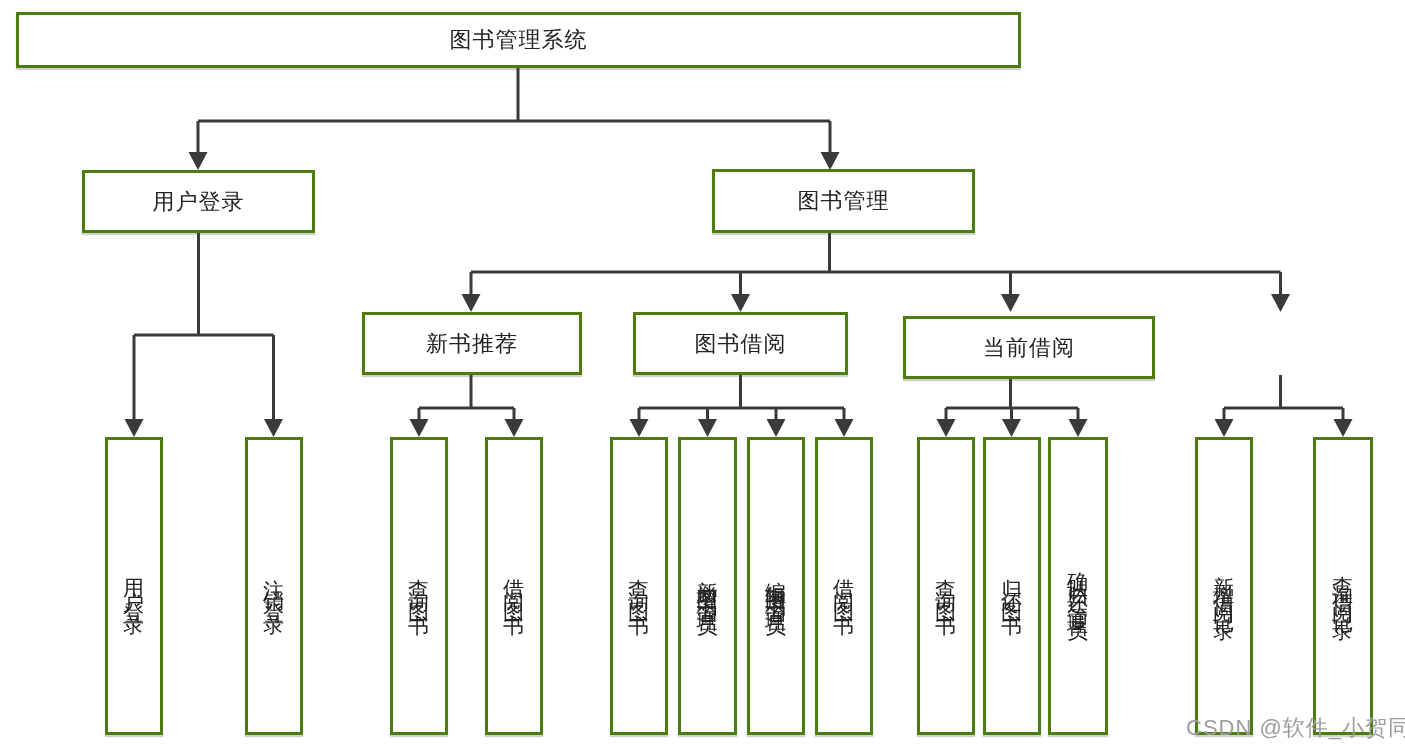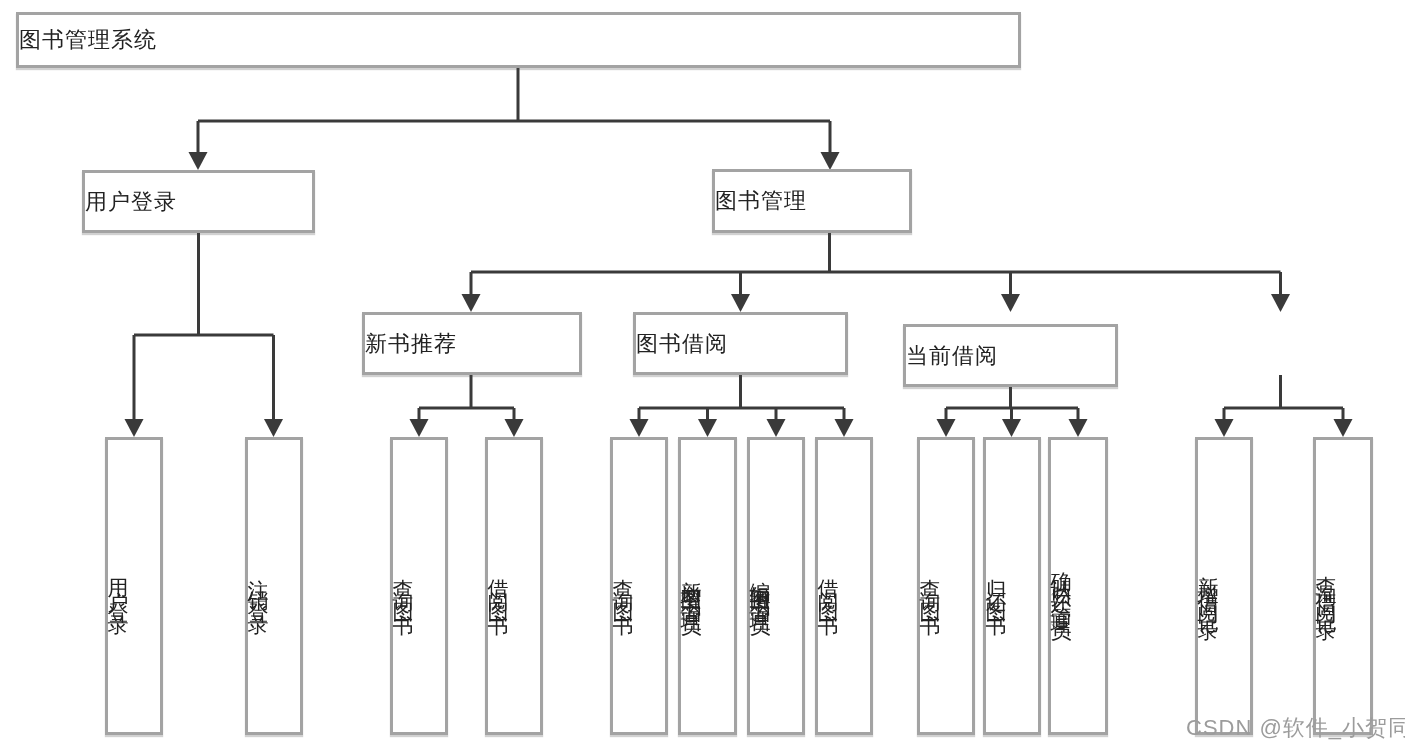--- a/index.html
+++ b/index.html
@@ -16,24 +16,25 @@
   .wires {
     position: absolute;
     left: 0; top: 0;
     width: 1405px; height: 747px;
     pointer-events: none;
   }
   .node {
     position: absolute;
     box-sizing: border-box;
     background: #ffffff;
-    border: 3px solid #a3a3a3;
+    border: 3px solid #4d7c0f;
     box-shadow: 0 2px 1px rgba(70,70,70,0.25);
     display: flex;
     align-items: center;
+    justify-content: center;
     font-size: 22px;
     letter-spacing: 1px;
     white-space: nowrap;
   }
   .leaf { top: 437px; height: 298px; }
   .vtext {
     writing-mode: vertical-rl;
     text-orientation: mixed;
     font-size: 21px;
     line-height: 1;
@@ -107,31 +108,31 @@
     </g>
   </svg>
 
   <div class="node" style="left:16px;top:12px;width:1005px;height:56px">
     <span>图书管理系统</span>
   </div>
 
   <div class="node" style="left:82px;top:170px;width:233px;height:63px">
     <span>用户登录</span>
   </div>
-  <div class="node" style="left:712px;top:169px;width:200px;height:64px">
+  <div class="node" style="left:712px;top:169px;width:263px;height:64px">
     <span>图书管理</span>
   </div>
 
   <div class="node" style="left:362px;top:312px;width:220px;height:63px">
     <span>新书推荐</span>
   </div>
   <div class="node" style="left:633px;top:312px;width:215px;height:63px">
     <span>图书借阅</span>
   </div>
-  <div class="node" style="left:903px;top:324px;width:215px;height:63px">
+  <div class="node" style="left:903px;top:316px;width:252px;height:63px">
     <span>当前借阅</span>
   </div>
 
   <div class="node leaf" style="left:105px;width:58px">
     <span class="vtext vs12">用户登录</span>
   </div>
   <div class="node leaf" style="left:245px;width:58px">
     <span class="vtext vs12">注销登录</span>
   </div>
   <div class="node leaf" style="left:390px;width:58px">

